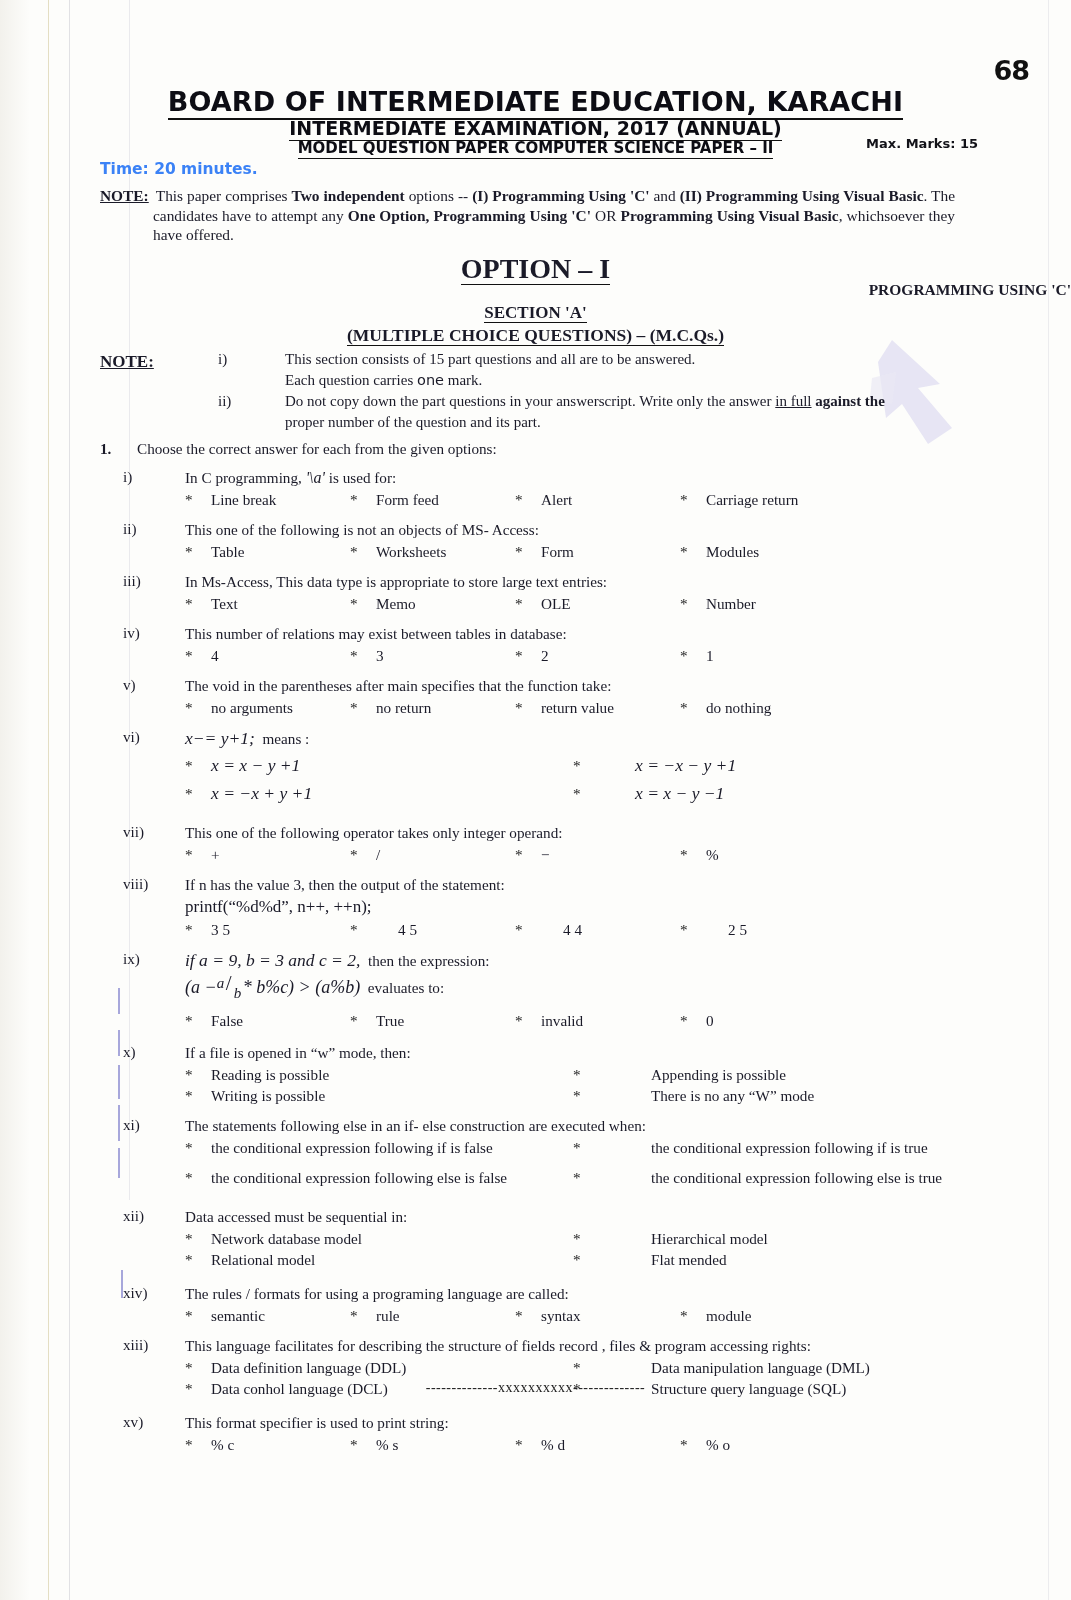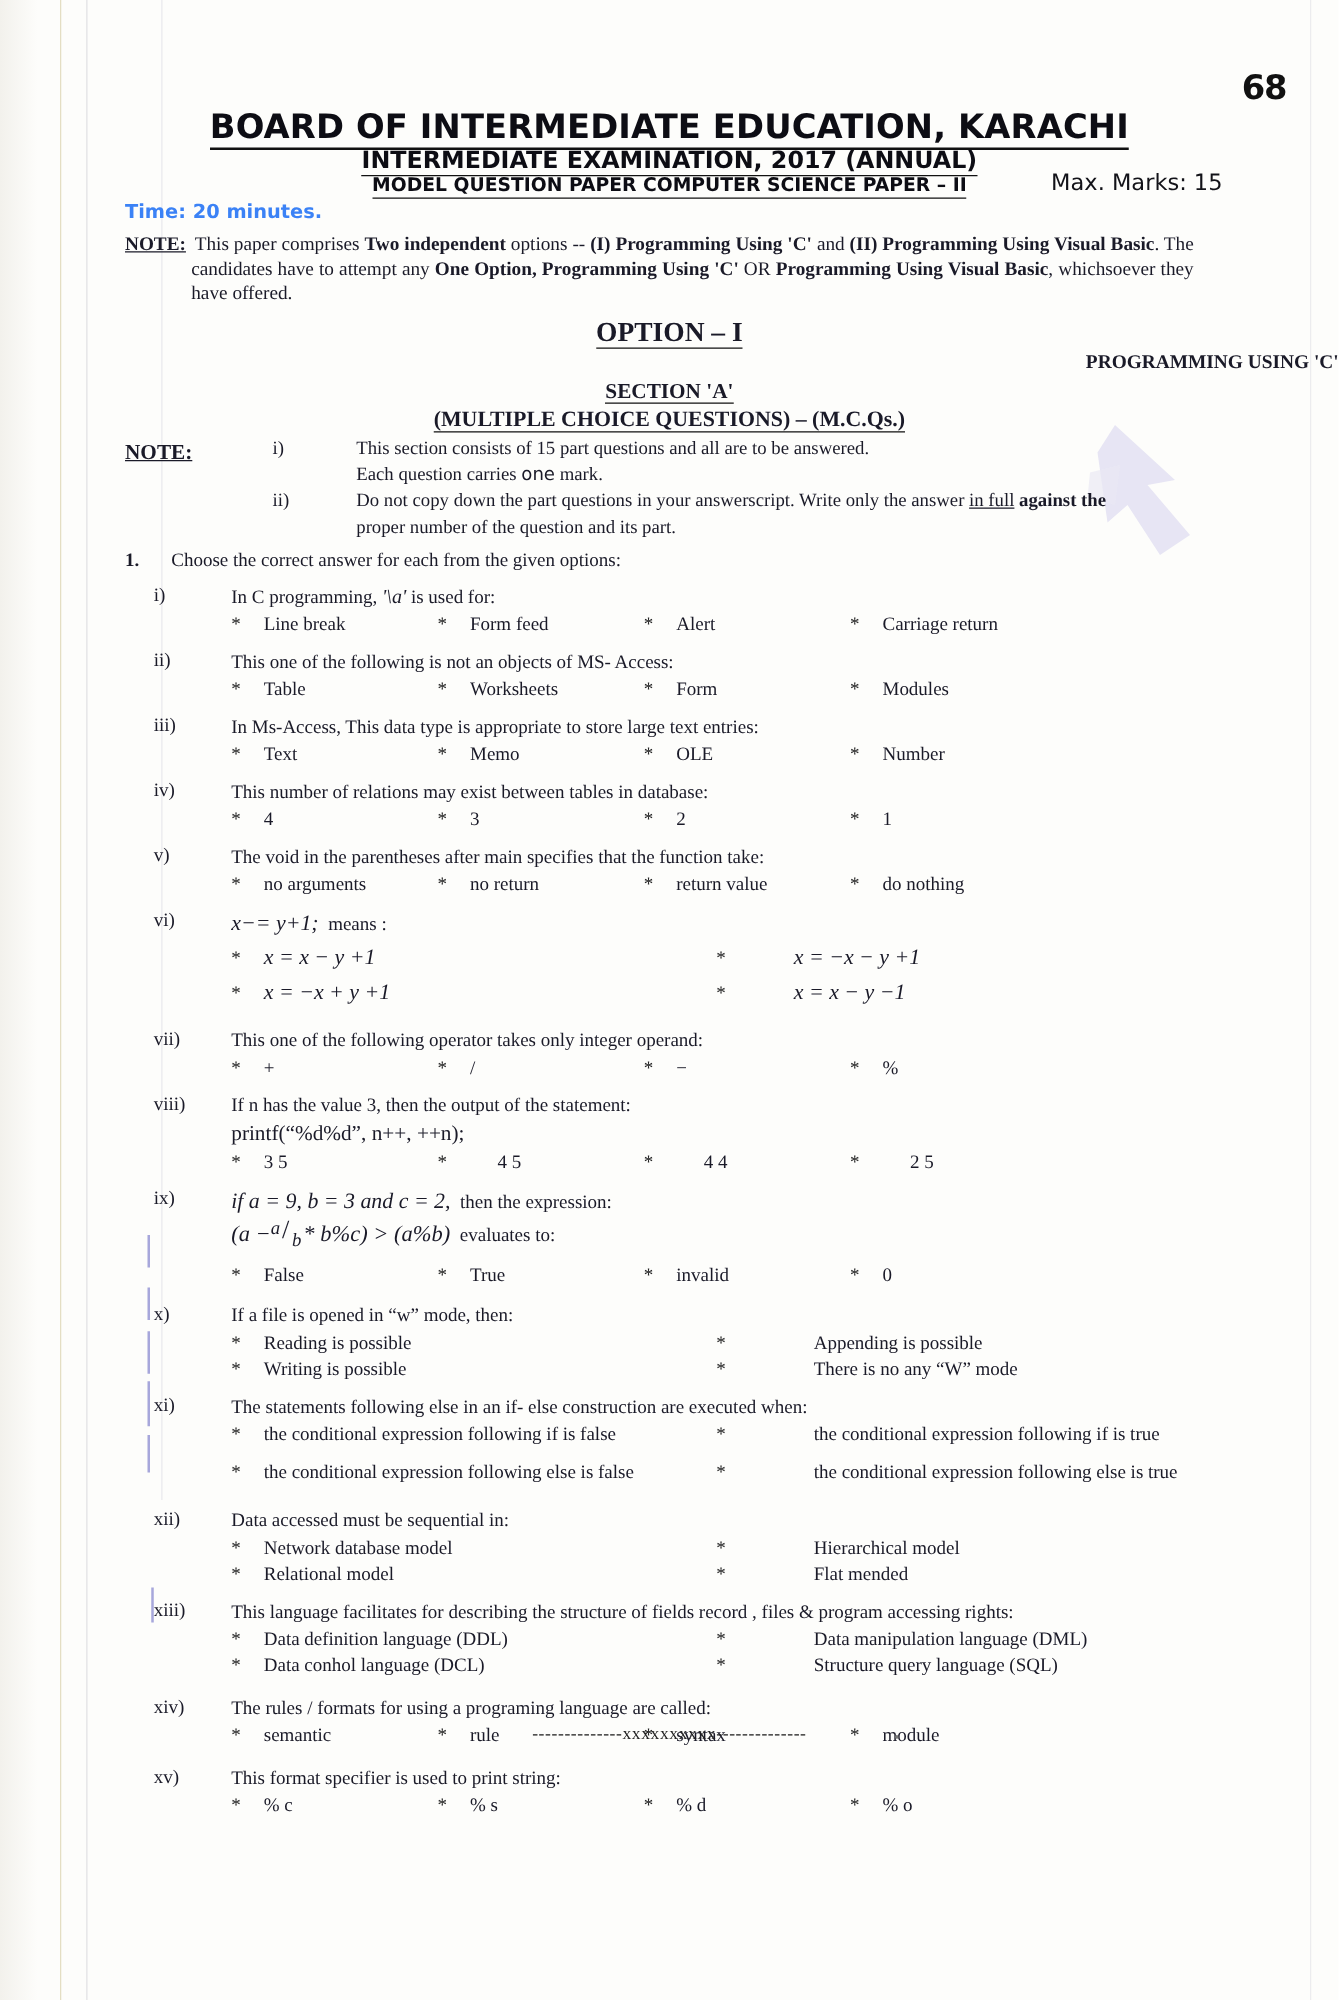--- a/index.html
+++ b/index.html
@@ -85,22 +85,22 @@
     position: absolute; left: 0; right: 0; top: 139px;
     font-size: 15px;
   }
   .hdr-3 span { border-bottom: 1.6px solid #111; padding-bottom: 1px; }
 
   .max-marks {
     position: absolute;
     right: 93px;
     top: 136px;
     font-family: "DejaVu Sans", "Liberation Sans", sans-serif;
-    font-weight: normal;
-    font-size: 18px;
+    font-weight: bold;
+    font-size: 13px;
     color: #121218;
   }
   .time-line {
     position: absolute;
     left: 100px;
     top: 160px;
     font-family: "DejaVu Sans", "Liberation Sans", sans-serif;
     font-weight: bold;
     font-size: 15.5px;
     color: #3b82f6;
@@ -119,21 +119,21 @@
     text-decoration: underline;
     float: left;
     margin-right: 7px;
   }
   .note-top .note-body { padding-left: 53px; text-align: justify; }
   b.s { font-weight: bold; }
 
   .opt-title {
     position: absolute; left: 0; right: 0; top: 253px;
     text-align: center;
-    font-size: 22px;
+    font-size: 28px;
     font-weight: bold;
   }
   .opt-title span { border-bottom: 1.8px solid #111; }
   .opt-sub {
     position: absolute; left: 0; right: 0; top: 281px;
     text-align: right;
     font-size: 15.5px;
     font-weight: bold;
   }
   .sec-title {
@@ -470,44 +470,44 @@
       <div class="opts">
         <div class="opt w1"><span class="ast">*</span><span>Network database model</span></div>
         <div class="opt w2"><span class="ast">*</span><span style="margin-left:52px;">Hierarchical model</span></div>
       </div>
       <div class="opts">
         <div class="opt w1"><span class="ast">*</span><span>Relational model</span></div>
         <div class="opt w2"><span class="ast">*</span><span style="margin-left:52px;">Flat mended</span></div>
       </div>
     </div>
 
-    <div class="q">
-      <span class="rn">xiii)</span>
-      <div class="stem">This language facilitates for describing the structure of fields record , files &amp; program accessing rights:</div>
-      <div class="opts">
-        <div class="opt w1"><span class="ast">*</span><span>Data definition language (DDL)</span></div>
-        <div class="opt w2"><span class="ast">*</span><span style="margin-left:52px;">Data manipulation language (DML)</span></div>
-      </div>
-      <div class="opts">
-        <div class="opt w1"><span class="ast">*</span><span>Data conhol language (DCL)</span></div>
-        <div class="opt w2"><span class="ast">*</span><span style="margin-left:52px;">Structure query language (SQL)</span></div>
-      </div>
-    </div>
-
     <div class="q" style="margin-top:14px;">
       <span class="rn">xiv)</span>
       <div class="stem">The rules / formats for using a programing language are called:</div>
       <div class="opts">
         <div class="opt c1"><span class="ast">*</span><span>semantic</span></div>
         <div class="opt c2"><span class="ast">*</span><span>rule</span></div>
         <div class="opt c3"><span class="ast">*</span><span>syntax</span></div>
         <div class="opt c4"><span class="ast">*</span><span>module</span></div>
       </div>
     </div>
 
+    <div class="q">
+      <span class="rn">xiii)</span>
+      <div class="stem">This language facilitates for describing the structure of fields record , files &amp; program accessing rights:</div>
+      <div class="opts">
+        <div class="opt w1"><span class="ast">*</span><span>Data definition language (DDL)</span></div>
+        <div class="opt w2"><span class="ast">*</span><span style="margin-left:52px;">Data manipulation language (DML)</span></div>
+      </div>
+      <div class="opts">
+        <div class="opt w1"><span class="ast">*</span><span>Data conhol language (DCL)</span></div>
+        <div class="opt w2"><span class="ast">*</span><span style="margin-left:52px;">Structure query language (SQL)</span></div>
+      </div>
+    </div>
+
     <div class="q" style="margin-top:14px;">
       <span class="rn">xv)</span>
       <div class="stem">This format specifier is used to print string:</div>
       <div class="opts">
         <div class="opt c1"><span class="ast">*</span><span>% c</span></div>
         <div class="opt c2"><span class="ast">*</span><span>% s</span></div>
         <div class="opt c3"><span class="ast">*</span><span>% d</span></div>
         <div class="opt c4"><span class="ast">*</span><span>% o</span></div>
       </div>
     </div>

